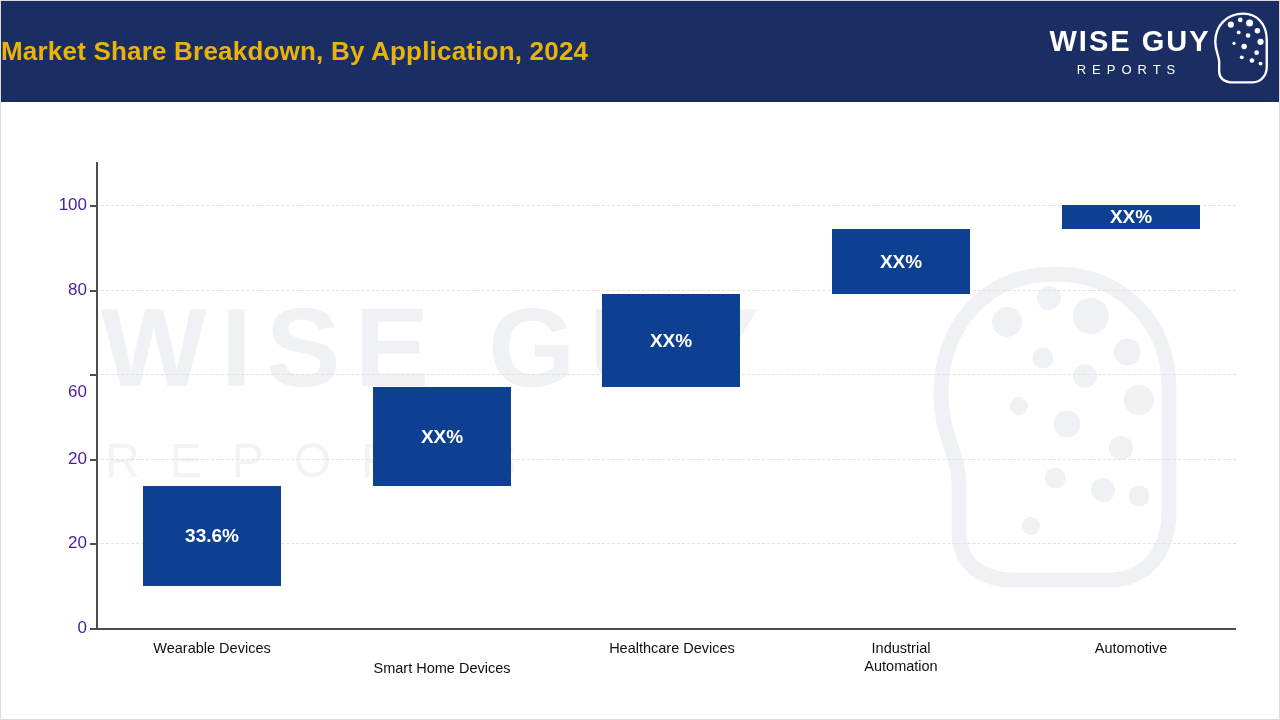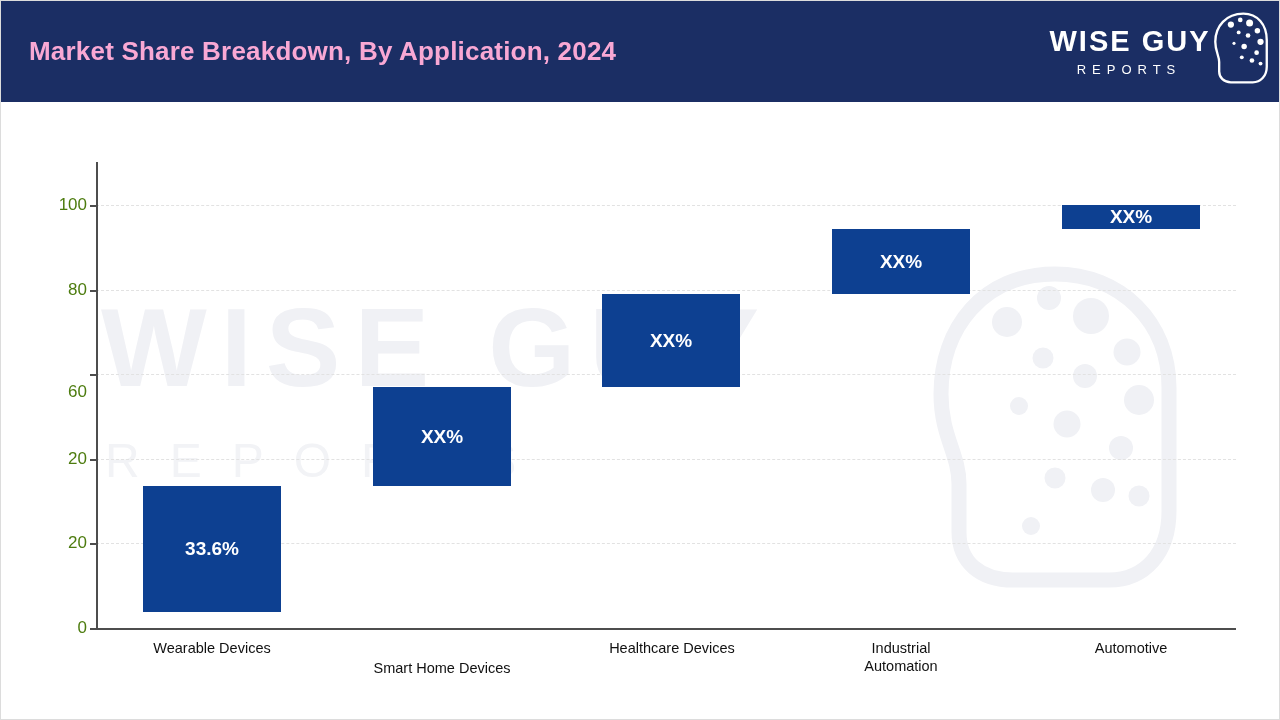--- a/index.html
+++ b/index.html
@@ -21,25 +21,24 @@
   
   #header {
     position: absolute;
     left: 0; top: 0;
     width: 1280px; height: 101px;
     background: #1b2e64;
     display: flex;
     align-items: center;
   }
   #header-title {
-    color: #f9a8d4;
+    color: #eab308;
     font-size: 26px;
     font-weight: bold;
     letter-spacing: 0.2px;
-    margin-left: 28px;
     white-space: nowrap;
   }
   #logo {
     position: absolute;
     right: 6px; top: 4px;
     width: 250px; height: 92px;
     display: flex;
     flex-direction: column;
     align-items: center;
     justify-content: center;
@@ -120,21 +119,21 @@
     height: 1px;
     border-top: 1px dashed #e2e2e2;
   }
 
   .y-tick-label {
     position: absolute;
     right: 0;
     width: 44px;
     text-align: right;
     font-size: 17px;
-    color: #4d7c0f;
+    color: #4c1d95;
     transform: translateY(-50%);
   }
   #y-labels {
     position: absolute;
     left: 34px; top: 0;
     width: 52px; height: 560px;
   }
 
   .y-tick-mark {
     position: absolute;
@@ -244,21 +243,21 @@
 
     <div id="y-labels">
       <div class="y-tick-label" style="top:526px;">0</div>
       <div class="y-tick-label" style="top:441px;">20</div>
       <div class="y-tick-label" style="top:357px;">20</div>
       <div class="y-tick-label" style="top:272px;margin-top:18px;">60</div>
       <div class="y-tick-label" style="top:188px;">80</div>
       <div class="y-tick-label" style="top:103px;">100</div>
     </div>
 
-    <div class="bar" style="left:142px; top:384px; width:138px; height:126px;">
+    <div class="bar" style="left:142px; top:384px; width:138px; height:100px;">
       <span class="bar-label">33.6%</span>
     </div>
 
     <div class="bar" style="left:372px; top:285px; width:138px; height:99px;">
       <span class="bar-label">XX%</span>
     </div>
 
     <div class="bar" style="left:601px; top:192px; width:138px; height:93px;">
       <span class="bar-label">XX%</span>
     </div>

